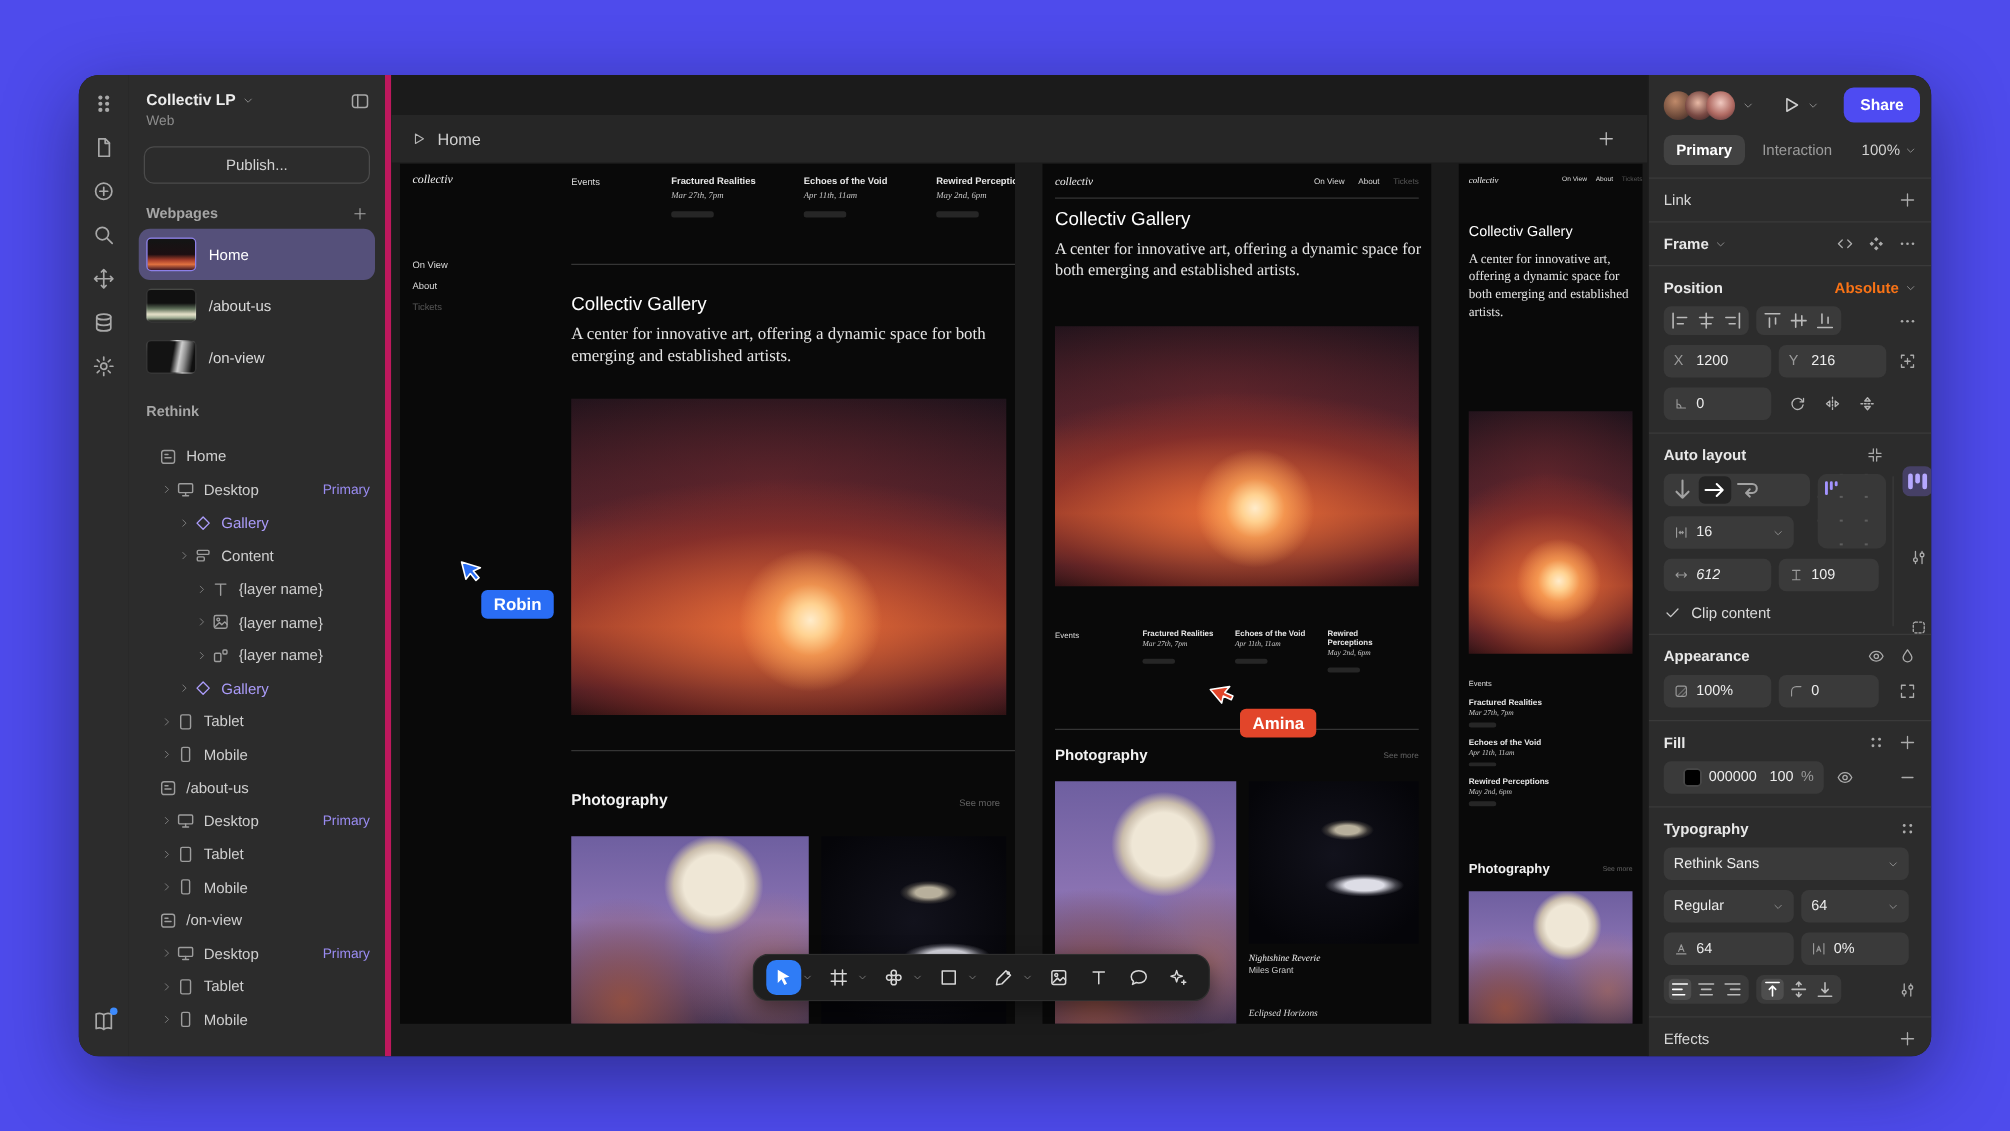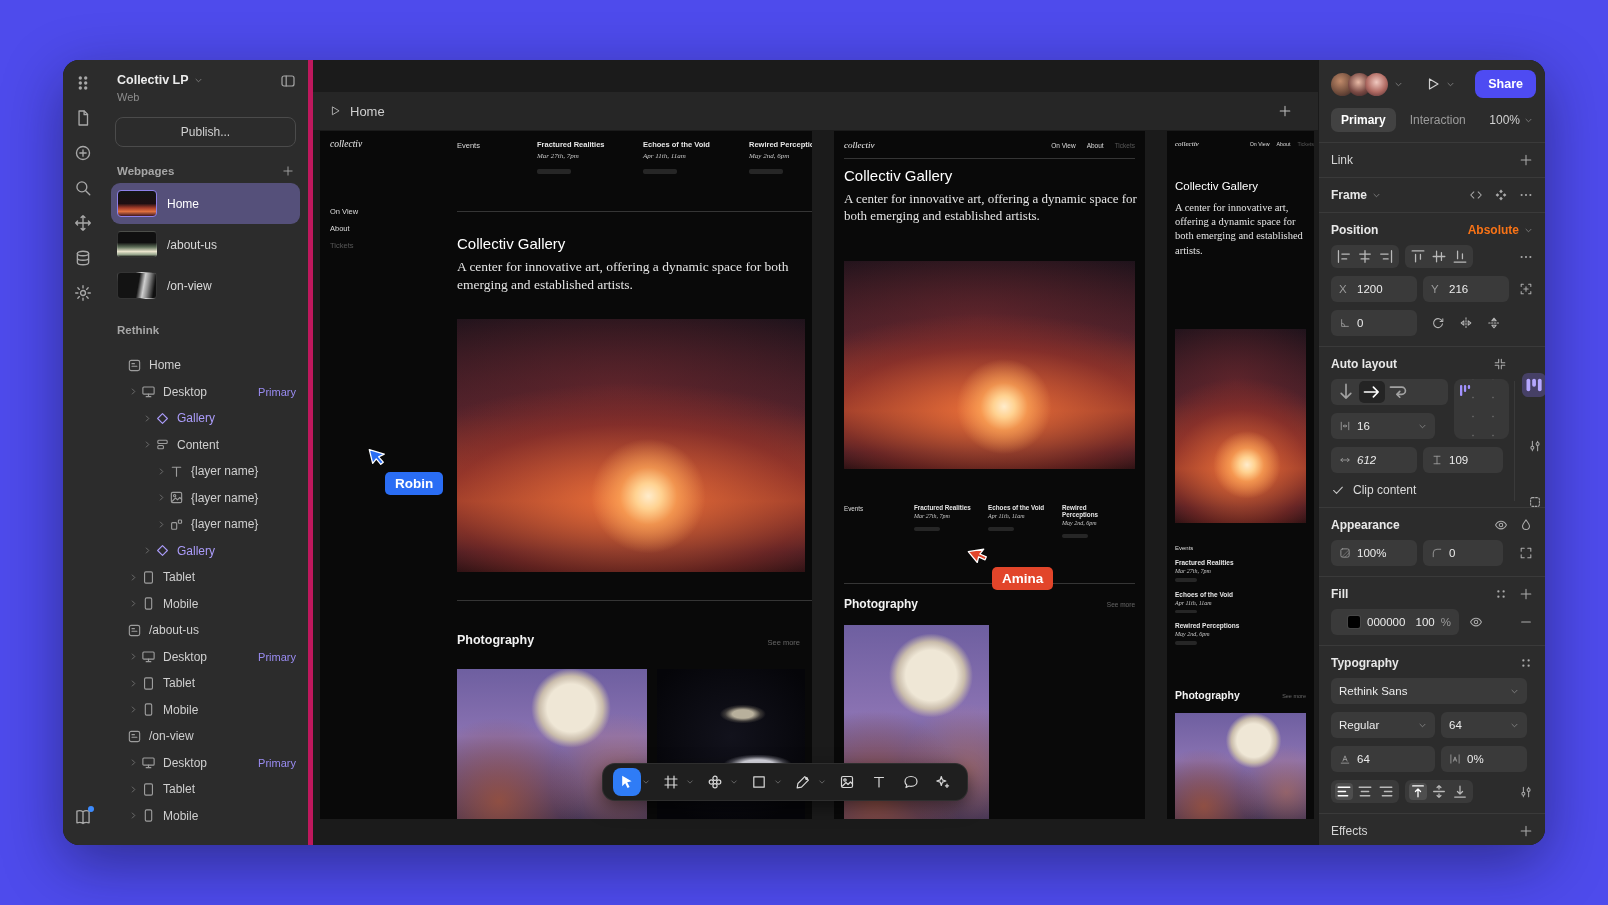--- a/index.html
+++ b/index.html
@@ -670,20 +670,26 @@
               <div class="ev-name">Rewired Perceptions</div>
               <div class="ev-date" style="font-size:6px;margin-top:2px;">May 2nd, 6pm</div>
               <div class="faint-bar" style="width:26px;height:4px;margin-top:8px;"></div>
             </div>
           </div>
         <div class="hline" style="left:10px;right:10px;top:452px;"></div>
         <div style="position:absolute;left:10px;top:466px;font-size:12px;font-weight:700;color:#f2f2f2;">Photography</div>
         <div class="seemore" style="position:absolute;right:10px;top:470px;font-size:6.5px;">See more</div>
         <div style="position:absolute;left:10px;top:494px;display:flex;gap:10px;">
           <div class="img-balloon" style="width:145px;height:194px;"></div>
+          <div style="width:136px;">
+            <div class="img-compass" style="width:136px;height:130px;"></div>
+            <div class="serif" style="font-style:italic;font-size:7.5px;margin-top:7px;color:#eee;">Nightshine Reverie</div>
+            <div style="font-size:7px;color:#c9c9c9;margin-top:2px;">Miles Grant</div>
+            <div class="serif" style="font-style:italic;font-size:7.5px;margin-top:26px;color:#ddd;">Eclipsed Horizons</div>
+          </div>
         </div>
       </div>
 
       <div class="frame f-mobile">
         <div class="logo" style="position:absolute;left:8px;top:9px;font-size:7px;">collectiv</div>
         <div class="site-nav" style="position:absolute;left:62px;right:0;top:10px;gap:7px;font-size:5.3px;white-space:nowrap;overflow:hidden;justify-content:flex-end;">
 
         <span class="nav-item">On View</span>
             <span class="nav-item">About</span>
             <span class="nav-item">Tickets</span>

